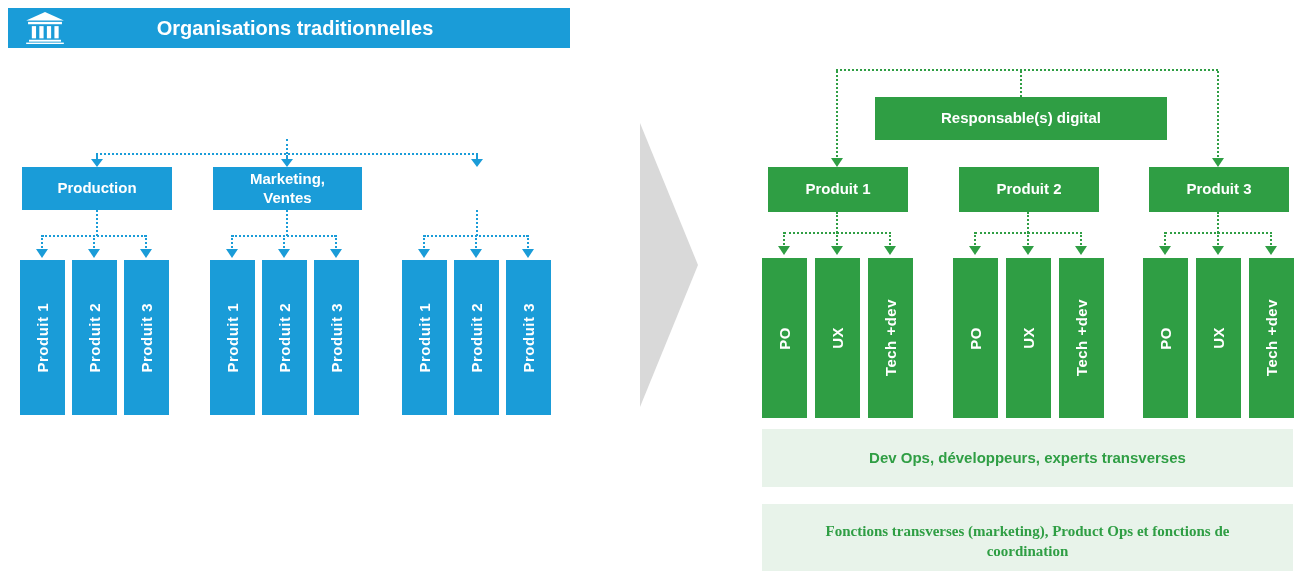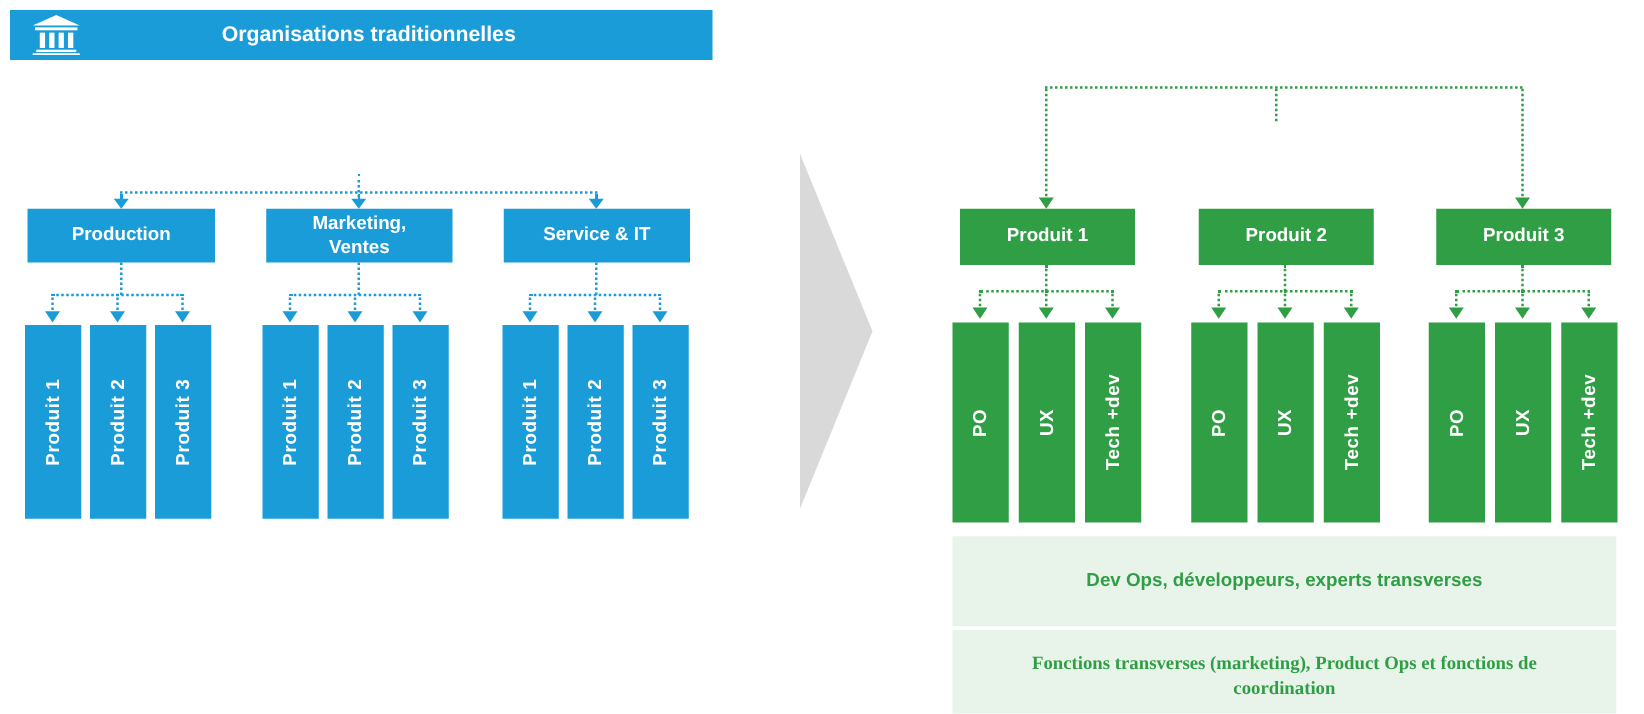--- a/index.html
+++ b/index.html
@@ -1,21 +1,21 @@
 <!DOCTYPE html>
 <html style="--blue: #1A9CD8; --green: #2F9E44; --lightgreen: #E8F3EA; --gray: #D9D9D9;"><head>
 <meta charset="utf-8">
 <style>
   :root{
     --blue:#1A9CD8; --green:#2F9E44; --lightgreen:#E8F3EA; --gray:#D9D9D9; --white:#FFFFFF;
   }
   html,body{margin:0;padding:0;background:#fff;}
   #stage{position:relative;width:1315px;height:571px;background:#fff;overflow:hidden;
          font-family:"Liberation Sans",sans-serif;font-weight:bold;}
-  .hdr{position:absolute;display:flex;align-items:center;color:#fff;font-size:17px;}
+  .hdr{position:absolute;display:flex;align-items:center;color:#fff;font-size:20px;}
   .hdr-blue{background:var(--blue);} .hdr-green{background:var(--green);}
   .hdr .ttl{flex:1;text-align:center;padding-right:48px;}
   .hdr .ic{width:46px;display:flex;justify-content:center;margin-left:14px;}
   .box{position:absolute;display:flex;align-items:center;justify-content:center;
        color:#fff;font-size:15px;text-align:center;white-space:pre-line;line-height:1.25;}
   .box-blue{background:var(--blue);} .box-green{background:var(--green);}
   .vbar{position:absolute;display:flex;align-items:center;justify-content:center;
         color:#fff;font-size:15px;}
   .vbar span{writing-mode:vertical-rl;transform:rotate(180deg);letter-spacing:.5px;}
   .vbar-blue{background:var(--blue);} .vbar-green{background:var(--green);}
@@ -58,21 +58,20 @@
   <div class="vdot dot-blue" style="left:96px;top:155px;height:4px;"></div>
   <div class="vdot dot-blue" style="left:286px;top:155px;height:4px;"></div>
   <div class="vdot dot-blue" style="left:476px;top:155px;height:4px;"></div>
   <div class="ah ah-blue" style="left:91px;top:159px;"></div>
   <div class="ah ah-blue" style="left:281px;top:159px;"></div>
   <div class="ah ah-blue" style="left:471px;top:159px;"></div>
 
   <div class="box box-blue" style="left:213px;top:167px;width:149px;height:43px;">Marketing,
 Ventes</div>
   <div class="box box-blue" style="left:22px;top:167px;width:150px;height:43px;">Production</div>
-  <div class="box box-blue" style="left:403px;top:167px;width:149px;height:43px;">Service &amp; IT</div>
 
   <div class="vdot dot-blue" style="left:96px;top:210px;height:26px;"></div>
   <div class="vdot dot-blue" style="left:286px;top:210px;height:26px;"></div>
   <div class="vdot dot-blue" style="left:476px;top:210px;height:26px;"></div>
   <div class="hdot dot-blue" style="left:42px;top:235px;width:104px;"></div>
   <div class="hdot dot-blue" style="left:232px;top:235px;width:104px;"></div>
   <div class="hdot dot-blue" style="left:424px;top:235px;width:104px;"></div>
 
   <div class="vdot dot-blue" style="left:41px;top:235px;height:13px;"></div>
   <div class="vdot dot-blue" style="left:93px;top:235px;height:13px;"></div>
@@ -127,20 +126,21 @@
   </svg>
 
 
   <div class="hdot dot-green" style="left:836px;top:69px;width:382px;"></div>
   <div class="vdot dot-green" style="left:1020px;top:71px;height:26px;"></div>
   <div class="vdot dot-green" style="left:836px;top:71px;height:86px;"></div>
   <div class="vdot dot-green" style="left:1217px;top:71px;height:86px;"></div>
   <div class="ah ah-green ah9" style="left:831px;top:158px;"></div>
   <div class="ah ah-green ah9" style="left:1212px;top:158px;"></div>
 
+  <div class="box box-green" style="left:875px;top:97px;width:292px;height:43px;">Responsable(s) digital</div>
 
   <div class="box box-green" style="left:768px;top:167px;width:140px;height:45px;">Produit 1</div>
   <div class="box box-green" style="left:959px;top:167px;width:140px;height:45px;">Produit 2</div>
   <div class="box box-green" style="left:1149px;top:167px;width:140px;height:45px;">Produit 3</div>
 
   <div class="vdot dot-green" style="left:836px;top:212px;height:21px;"></div>
   <div class="vdot dot-green" style="left:1027px;top:212px;height:21px;"></div>
   <div class="vdot dot-green" style="left:1217px;top:212px;height:21px;"></div>
   <div class="hdot dot-green" style="left:784px;top:232px;width:107px;"></div>
   <div class="hdot dot-green" style="left:975px;top:232px;width:107px;"></div>
@@ -187,16 +187,16 @@
   <div class="vbar vbar-green" style="left:1143px;top:258px;width:45px;height:160px;">
       <span>PO</span>
     </div>
   <div class="vbar vbar-green" style="left:1196px;top:258px;width:45px;height:160px;">
       <span>UX</span>
     </div>
   <div class="vbar vbar-green" style="left:1249px;top:258px;width:45px;height:160px;">
       <span>Tech +dev</span>
     </div>
 
-  <div class="lightbar" style="left:762px;top:429px;width:531px;height:72px;">Dev Ops, développeurs, experts transverses</div>
+  <div class="lightbar" style="left:762px;top:429px;width:531px;height:58px;">Dev Ops, développeurs, experts transverses</div>
   <div class="lightbar" style="left:762px;top:504px;width:531px;height:74px;font-family:Liberation Serif, serif;">Fonctions transverses (marketing), Product Ops et fonctions de coordination</div>
 
 </div>
 
 </body></html>

